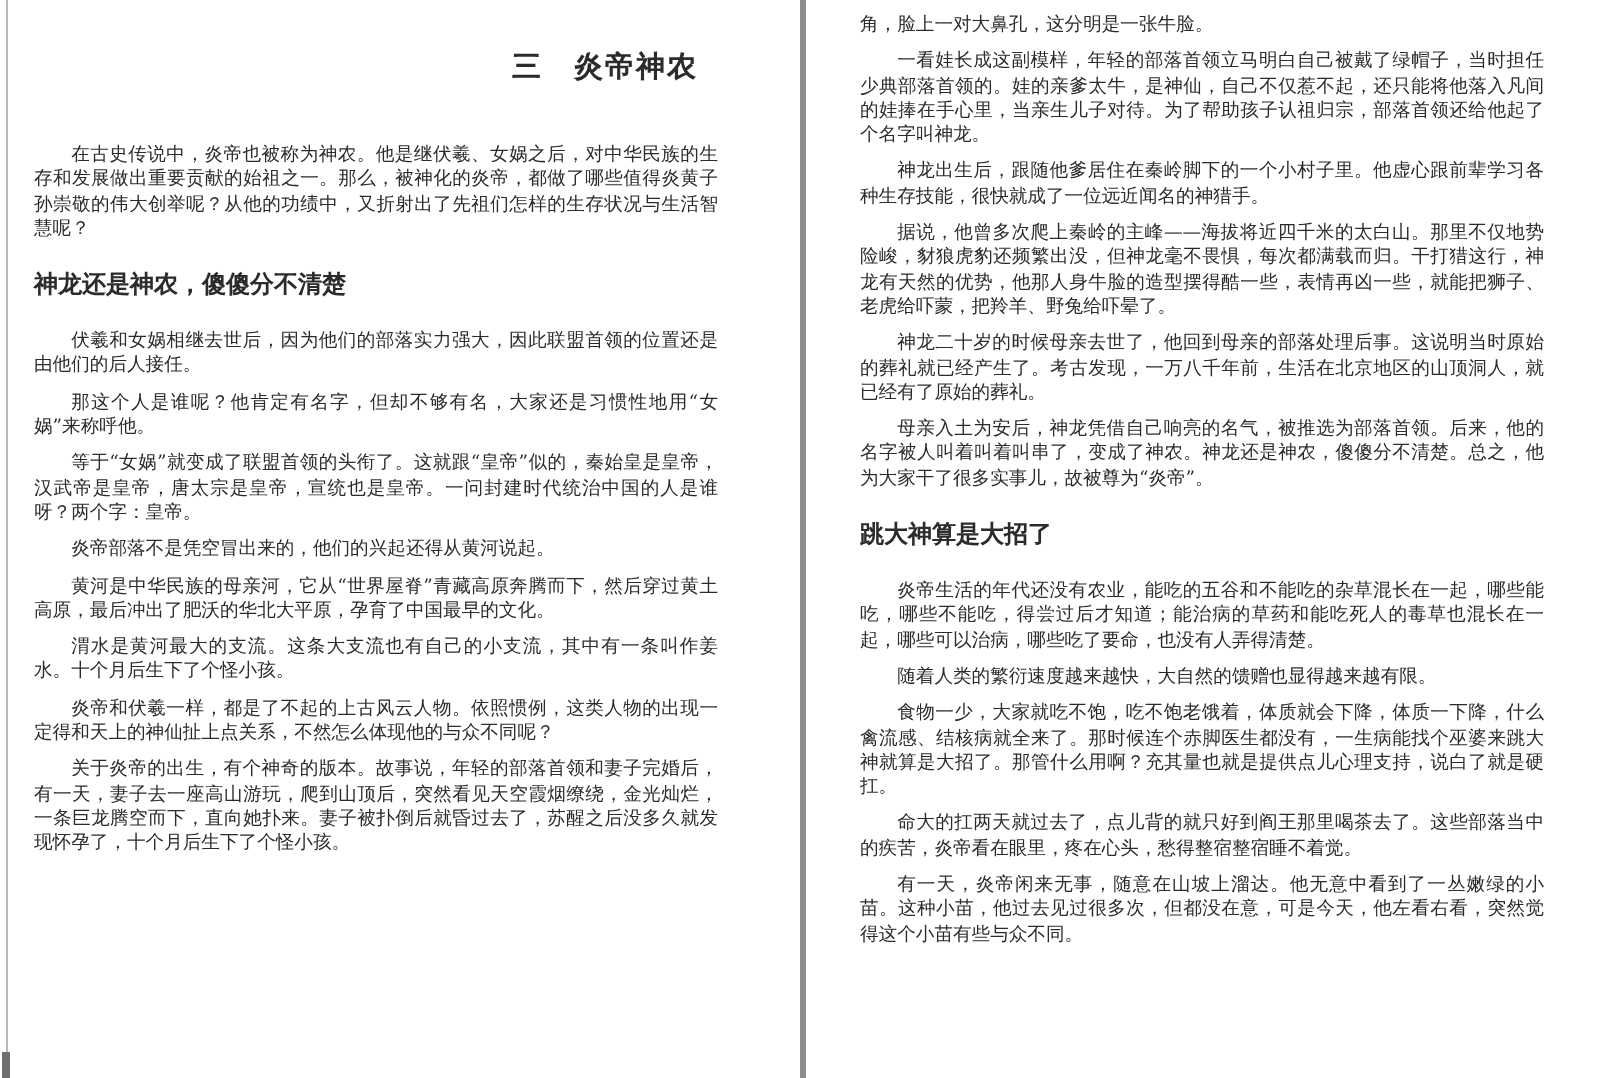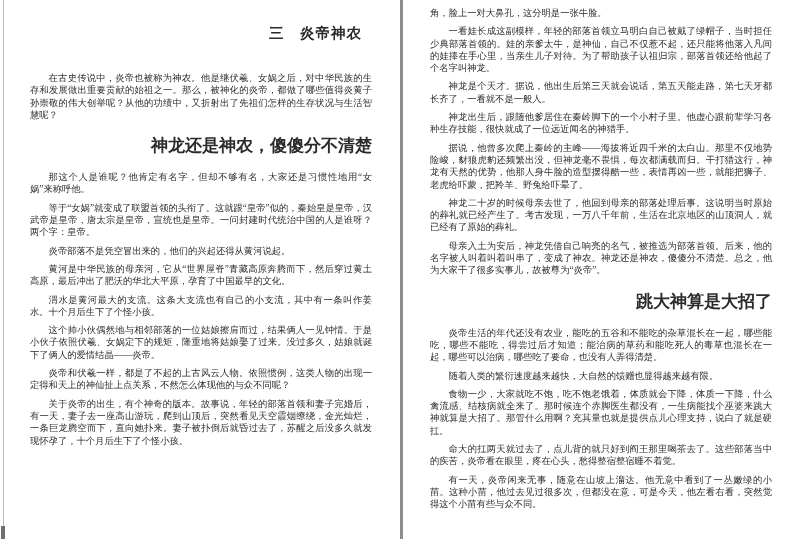--- a/index.html
+++ b/index.html
@@ -27,80 +27,78 @@
   .page-divider {
     position: absolute; left: 400px; top: 0;
     width: 3px; height: 539px;
     background: var(--divider-color, #8d8d8d);
   }
   .page {
     position: absolute; top: 0;
     width: 342px; height: 539px;
     color: var(--text-color, #2b2b2b);
   }
-  .page-left  { left: 30px; }
+  .page-left  { left: 17px; }
   .page-right { left: 430px; }
   .chapter-title {
     font-size: 14.5px;
     font-weight: bold;
     text-align: right;
     margin: 24px 10px 29px 0;
     letter-spacing: 1px;
   }
   .page-body p, .page-body h2 { 
     -webkit-font-smoothing: antialiased;
   }
   p.para, p.para_cont {
     font-size: 9.3px;
     line-height: 12.3px;
     text-align: justify;
     text-justify: inter-ideograph;
     margin: 0 0 6px 0;
-    font-family: Liberation Serif, serif;
   }
   p.para { text-indent: 2em; }
   p.para_cont { text-indent: 0; }
   h2.heading {
-    font-size: 17px;
+    font-size: 12px;
     font-weight: bold;
-    text-align: right;
+    text-align: left;
     margin: 13px 0 14px 0;
   }
   .page-right .page-body { padding-top: 7px; }
 </style>
 </head>
 <body>
 
 <div class="screen">
   <div class="left-border"></div>
   <div class="left-border-end"></div>
 
   <div class="page page-left">
     <h1 class="chapter-title">三　炎帝神农</h1>
     <div class="page-body" id="left-body">
         <p class="para">在古史传说中，炎帝也被称为神农。他是继伏羲、女娲之后，对中华民族的生存和发展做出重要贡献的始祖之一。那么，被神化的炎帝，都做了哪些值得炎黄子孙崇敬的伟大创举呢？从他的功绩中，又折射出了先祖们怎样的生存状况与生活智慧呢？</p>
         <h2 class="heading">神龙还是神农，傻傻分不清楚</h2>
+        <p class="para">伏羲和女娲相继去世后，因为他们的部落实力强大，因此联盟首领的位置还是由他们的后人接任。</p>
         <p class="para">那这个人是谁呢？他肯定有名字，但却不够有名，大家还是习惯性地用“女娲”来称呼他。</p>
         <p class="para">等于“女娲”就变成了联盟首领的头衔了。这就跟“皇帝”似的，秦始皇是皇帝，汉武帝是皇帝，唐太宗是皇帝，宣统也是皇帝。一问封建时代统治中国的人是谁呀？两个字：皇帝。</p>
         <p class="para">炎帝部落不是凭空冒出来的，他们的兴起还得从黄河说起。</p>
         <p class="para">黄河是中华民族的母亲河，它从“世界屋脊”青藏高原奔腾而下，然后穿过黄土高原，最后冲出了肥沃的华北大平原，孕育了中国最早的文化。</p>
         <p class="para">渭水是黄河最大的支流。这条大支流也有自己的小支流，其中有一条叫作姜水。十个月后生下了个怪小孩。</p>
-        <p class="para">这个帅小伙偶然地与相邻部落的一位姑娘擦肩而过，结果俩人一见钟情。于是小伙子依照伏羲、女娲定下的规矩，隆重地将姑娘娶了过来。没过多久，姑娘就诞下了俩人的爱情结晶——炎帝。</p>
         <p class="para">炎帝和伏羲一样，都是了不起的上古风云人物。依照惯例，这类人物的出现一定得和天上的神仙扯上点关系，不然怎么体现他的与众不同呢？</p>
         <p class="para">关于炎帝的出生，有个神奇的版本。故事说，年轻的部落首领和妻子完婚后，有一天，妻子去一座高山游玩，爬到山顶后，突然看见天空霞烟缭绕，金光灿烂，一条巨龙腾空而下，直向她扑来。妻子被扑倒后就昏过去了，苏醒之后没多久就发现怀孕了，十个月后生下了个怪小孩。</p>
       </div>
   </div>
 
   <div class="page-divider"></div>
 
   <div class="page page-right">
     <div class="page-body" id="right-body">
         <p class="para_cont">角，脸上一对大鼻孔，这分明是一张牛脸。</p>
         <p class="para">一看娃长成这副模样，年轻的部落首领立马明白自己被戴了绿帽子，当时担任少典部落首领的。娃的亲爹太牛，是神仙，自己不仅惹不起，还只能将他落入凡间的娃捧在手心里，当亲生儿子对待。为了帮助孩子认祖归宗，部落首领还给他起了个名字叫神龙。</p>
-        <p class="para">神龙是个天才。据说，他出生后第三天就会说话，第五天能走路，第七天牙都长齐了，一看就不是一般人。</p>
         <p class="para">神龙出生后，跟随他爹居住在秦岭脚下的一个小村子里。他虚心跟前辈学习各种生存技能，很快就成了一位远近闻名的神猎手。</p>
         <p class="para">据说，他曾多次爬上秦岭的主峰——海拔将近四千米的太白山。那里不仅地势险峻，豺狼虎豹还频繁出没，但神龙毫不畏惧，每次都满载而归。干打猎这行，神龙有天然的优势，他那人身牛脸的造型摆得酷一些，表情再凶一些，就能把狮子、老虎给吓蒙，把羚羊、野兔给吓晕了。</p>
         <p class="para">神龙二十岁的时候母亲去世了，他回到母亲的部落处理后事。这说明当时原始的葬礼就已经产生了。考古发现，一万八千年前，生活在北京地区的山顶洞人，就已经有了原始的葬礼。</p>
         <p class="para">母亲入土为安后，神龙凭借自己响亮的名气，被推选为部落首领。后来，他的名字被人叫着叫着叫串了，变成了神农。神龙还是神农，傻傻分不清楚。总之，他为大家干了很多实事儿，故被尊为“炎帝”。</p>
         <h2 class="heading">跳大神算是大招了</h2>
         <p class="para">炎帝生活的年代还没有农业，能吃的五谷和不能吃的杂草混长在一起，哪些能吃，哪些不能吃，得尝过后才知道；能治病的草药和能吃死人的毒草也混长在一起，哪些可以治病，哪些吃了要命，也没有人弄得清楚。</p>
         <p class="para">随着人类的繁衍速度越来越快，大自然的馈赠也显得越来越有限。</p>
         <p class="para">食物一少，大家就吃不饱，吃不饱老饿着，体质就会下降，体质一下降，什么禽流感、结核病就全来了。那时候连个赤脚医生都没有，一生病能找个巫婆来跳大神就算是大招了。那管什么用啊？充其量也就是提供点儿心理支持，说白了就是硬扛。</p>
         <p class="para">命大的扛两天就过去了，点儿背的就只好到阎王那里喝茶去了。这些部落当中的疾苦，炎帝看在眼里，疼在心头，愁得整宿整宿睡不着觉。</p>
         <p class="para">有一天，炎帝闲来无事，随意在山坡上溜达。他无意中看到了一丛嫩绿的小苗。这种小苗，他过去见过很多次，但都没在意，可是今天，他左看右看，突然觉得这个小苗有些与众不同。</p>

